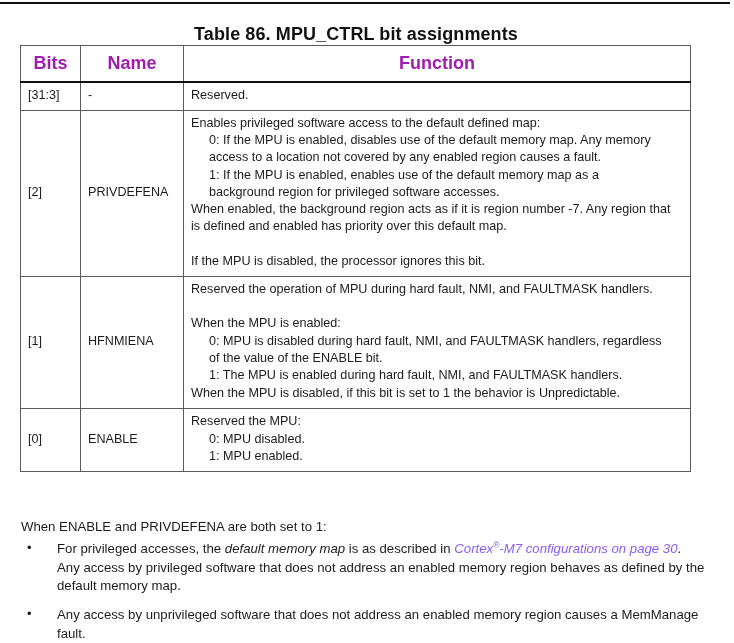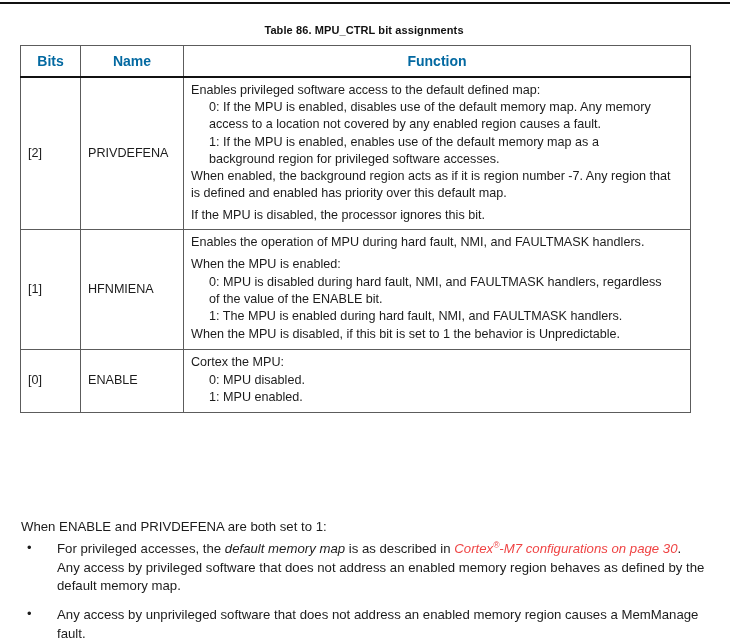--- a/index.html
+++ b/index.html
@@ -33,25 +33,24 @@
     background: #111111;
   }
 
   
   .table-caption {
     position: absolute;
     left: 0;
     top: 24px;
     width: 712px;
     text-align: center;
-    font-size: 11px;
+    font-size: 18px;
     font-weight: bold;
     letter-spacing: 0.1px;
     color: #111111;
-    margin-left: 8px;
   }
 
   
   .bit-table {
     position: absolute;
     left: 20px;
     top: 45px;
     width: 670px;
     border-collapse: collapse;
     table-layout: fixed;
@@ -66,42 +65,42 @@
   .bit-table th,
   .bit-table td {
     border: 1px solid #5c5c5c;
     vertical-align: top;
     padding: 4px 7px 5px 7px;
     text-align: left;
   }
   .bit-table thead th {
     text-align: center;
     font-weight: bold;
-    font-size: 14px;
+    font-size: 18px;
     padding-top: 6px;
     vertical-align: middle;
     border-bottom: 2.5px solid #111111;
-    color: #0369a1;
+    color: #a21caf;
   }
   .bit-table tbody td.cell-bits,
   .bit-table tbody td.cell-name {
     vertical-align: middle;
     white-space: nowrap;
   }
   .bit-table tbody tr.row-tall td.cell-bits,
   .bit-table tbody tr.row-tall td.cell-name {
     vertical-align: middle;
   }
 
   
   .p {
     margin: 0 0 1px 0;
   }
   .p + .p {
-    margin-top: 5px;
+    margin-top: 18px;
   }
   
   .opt {
     margin: 0 15px 1px 18px;
     text-indent: 0;
   }
 
   
   .body-intro {
     position: absolute;
@@ -128,21 +127,21 @@
   }
   .bullet-mark {
     position: absolute;
     left: 6px;
     top: -1px;
     font-size: 13px;
     line-height: 1.42;
     color: #1c1c1c;
   }
   .xref {
-    color: #ef4444;
+    color: #8b5cf6;
     font-style: italic;
   }
   .em {
     font-style: italic;
     margin-top: 30px;
   }
   sup {
     font-size: 0.64em;
     vertical-align: super;
     line-height: 0;
@@ -164,47 +163,54 @@
       <col class="c-func">
     </colgroup>
     <thead>
       <tr>
         <th>Bits</th>
         <th>Name</th>
         <th>Function</th>
       </tr>
     </thead>
     <tbody id="table-body">
+        <tr>
+          <td class="cell-bits">[31:3]</td>
+          <td class="cell-name">-</td>
+          <td class="cell-function">
+            <div class="p">Reserved.</div>
+          </td>
+        </tr>
         <tr class="row-tall">
           <td class="cell-bits">[2]</td>
           <td class="cell-name">PRIVDEFENA</td>
           <td class="cell-function">
             <div class="p">Enables privileged software access to the default defined map:</div>
             <div class="opt">0: If the MPU is enabled, disables use of the default memory map. Any memory access to a location not covered by any enabled region causes a fault.</div>
             <div class="opt">1: If the MPU is enabled, enables use of the default memory map as a background region for privileged software accesses.</div>
             <div class="p">When enabled, the background region acts as if it is region number -7. Any region that is defined and enabled has priority over this default map.</div>
             <div class="p">If the MPU is disabled, the processor ignores this bit.</div>
           </td>
         </tr>
         <tr class="row-tall">
           <td class="cell-bits">[1]</td>
           <td class="cell-name">HFNMIENA</td>
           <td class="cell-function">
-            <div class="p">Enables the operation of MPU during hard fault, NMI, and FAULTMASK handlers.</div>
+            <div class="p">Reserved the operation of MPU during hard fault, NMI, and FAULTMASK handlers.</div>
             <div class="p">When the MPU is enabled:</div>
             <div class="opt">0: MPU is disabled during hard fault, NMI, and FAULTMASK handlers, regardless of the value of the ENABLE bit.</div>
             <div class="opt">1: The MPU is enabled during hard fault, NMI, and FAULTMASK handlers.</div>
             <div class="p">When the MPU is disabled, if this bit is set to 1 the behavior is Unpredictable.</div>
           </td>
         </tr>
         <tr class="row-tall">
           <td class="cell-bits">[0]</td>
           <td class="cell-name">ENABLE</td>
           <td class="cell-function">
-            <div class="p">Cortex the MPU:</div>
+            <div class="p">Reserved the MPU:</div>
             <div class="opt">0: MPU disabled.</div>
             <div class="opt">1: MPU enabled.</div>
           </td>
         </tr>
       </tbody>
   </table>
 
   <div class="body-intro">When ENABLE and PRIVDEFENA are both set to 1:</div>
 
   <div class="bullets" id="bullet-list">

